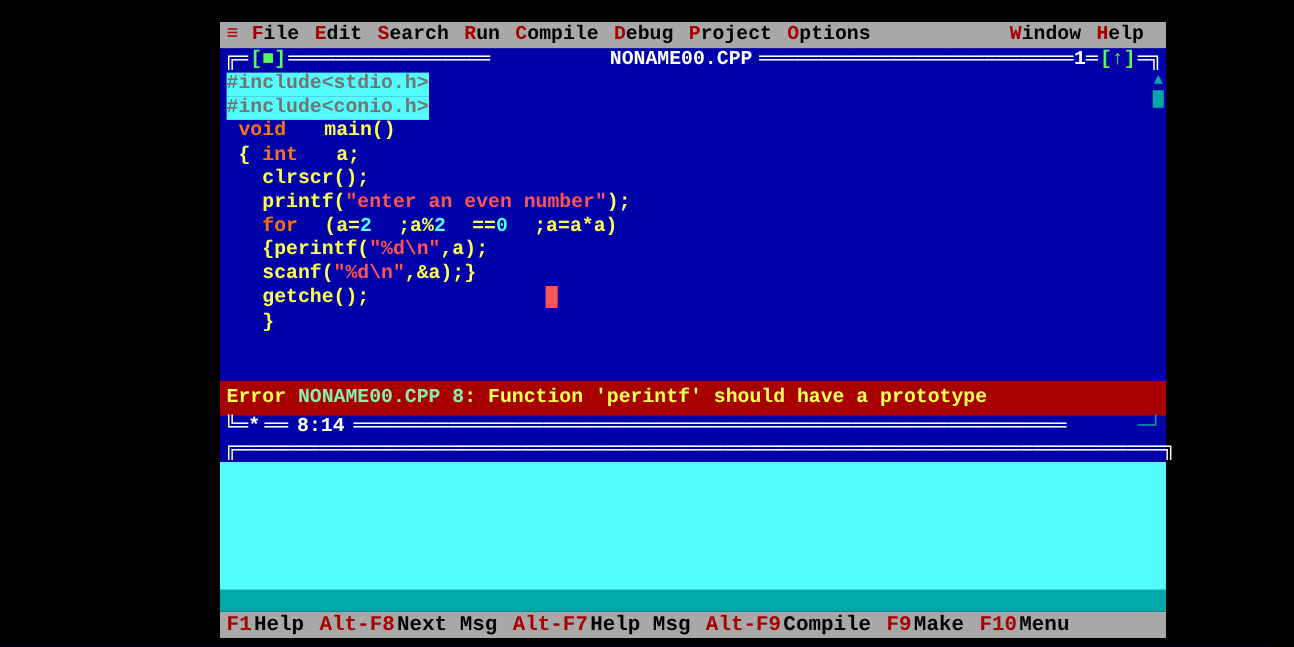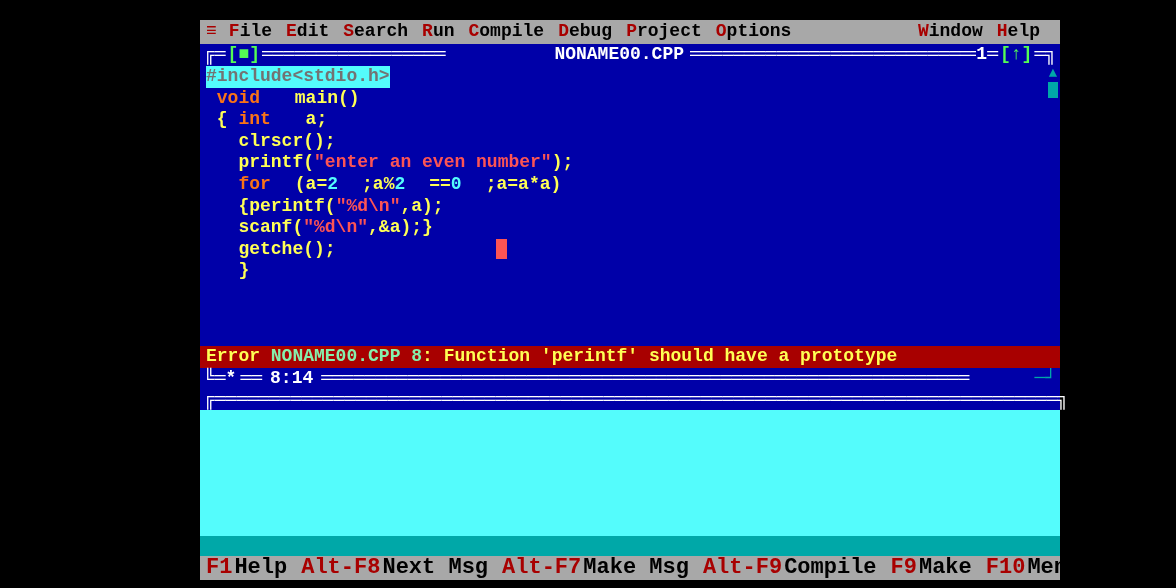--- a/index.html
+++ b/index.html
@@ -80,21 +80,21 @@
     width: 11px; height: 20px;
     background: #fc5454;
     vertical-align: middle;
     margin-left: 160px;
   }
   
   .error-line {
     background: #a80000;
     color: #ffff54;
     padding: 0 6px;
-    height: 22px;
+    height: 32px;
     display: flex;
     align-items: center;
     white-space: pre;
   }
   .error-line .hi { color: #86efac; }
   
   .statusbar {
     background: #0000a8;
     color: #fff;
     height: 22px;
@@ -126,21 +126,21 @@
   .sq { width:14px;height:14px;background:#00a8a8;display:inline-block;}
   
   .helpbar {
     background: #a8a8a8;
     color: #000;
     height: 24px;
     display: flex;
     align-items: center;
     padding: 0 6px;
     white-space: nowrap;
-    font-size: 22px;
+    font-size: 19px;
   }
   .helpbar .key { color: #a80000; margin-right: 2px;}
   .helpbar .lbl { margin-right: 14px; }
 </style>
 </head>
 <body>
 
 <div class="screen">
 
   <div class="menubar">
@@ -169,20 +169,21 @@
     <span class="closebox">[↑]</span>
     <span class="dbl">═╗</span>
   </div>
 
   <div class="editor">
     <div class="vscroll">
       <span class="tri">▲</span>
       <span class="thumb"></span>
     </div>
     <div class="code-line"><span class="hl-line tk-pre">#include&lt;stdio.h&gt;</span></div>
+    <div class="code-line"><span class="hl-line tk-pre">#include&lt;conio.h&gt;</span></div>
     <div class="code-line"><span class="tk-kw"> void</span><span class="tk-id"> main</span><span class="tk-pun">()</span></div>
     <div class="code-line"><span class="tk-pun"> { </span><span class="tk-kw">int</span><span class="tk-id"> a;</span></div>
     <div class="code-line"><span class="tk-fn">   clrscr</span><span class="tk-pun">();</span></div>
     <div class="code-line"><span class="tk-fn">   printf</span><span class="tk-pun">(</span><span class="tk-str">"enter an even number"</span><span class="tk-pun">);</span></div>
     <div class="code-line"><span class="tk-kw">   for</span><span class="tk-id">(a=</span><span class="tk-num">2</span><span class="tk-id">;a%</span><span class="tk-num">2</span><span class="tk-id">==</span><span class="tk-num">0</span><span class="tk-id">;a=a*a)</span></div>
     <div class="code-line"><span class="tk-fn">   {perintf(</span><span class="tk-str">"%d\n"</span><span class="tk-pun">,a);</span></div>
     <div class="code-line"><span class="tk-fn">   scanf(</span><span class="tk-str">"%d\n"</span><span class="tk-pun">,&amp;a);}</span></div>
     <div class="code-line"><span class="tk-fn">   getche</span><span class="tk-pun">();</span><span class="cursor-block"></span></div>
     <div class="code-line"><span class="tk-pun">   }</span></div>
   </div>
@@ -209,21 +210,21 @@
   <div class="output-win">
     <div class="output-body"></div>
   </div>
 
   <div class="helpbar">
     <span class="key">F1</span>
       <span class="lbl">Help</span>
     <span class="key">Alt-F8</span>
       <span class="lbl">Next Msg</span>
     <span class="key">Alt-F7</span>
-      <span class="lbl">Make Msg</span>
+      <span class="lbl">Help Msg</span>
     <span class="key">Alt-F9</span>
       <span class="lbl">Compile</span>
     <span class="key">F9</span>
       <span class="lbl">Make</span>
     <span class="key">F10</span>
       <span class="lbl">Menu</span>
   </div>
 
 </div>
 

